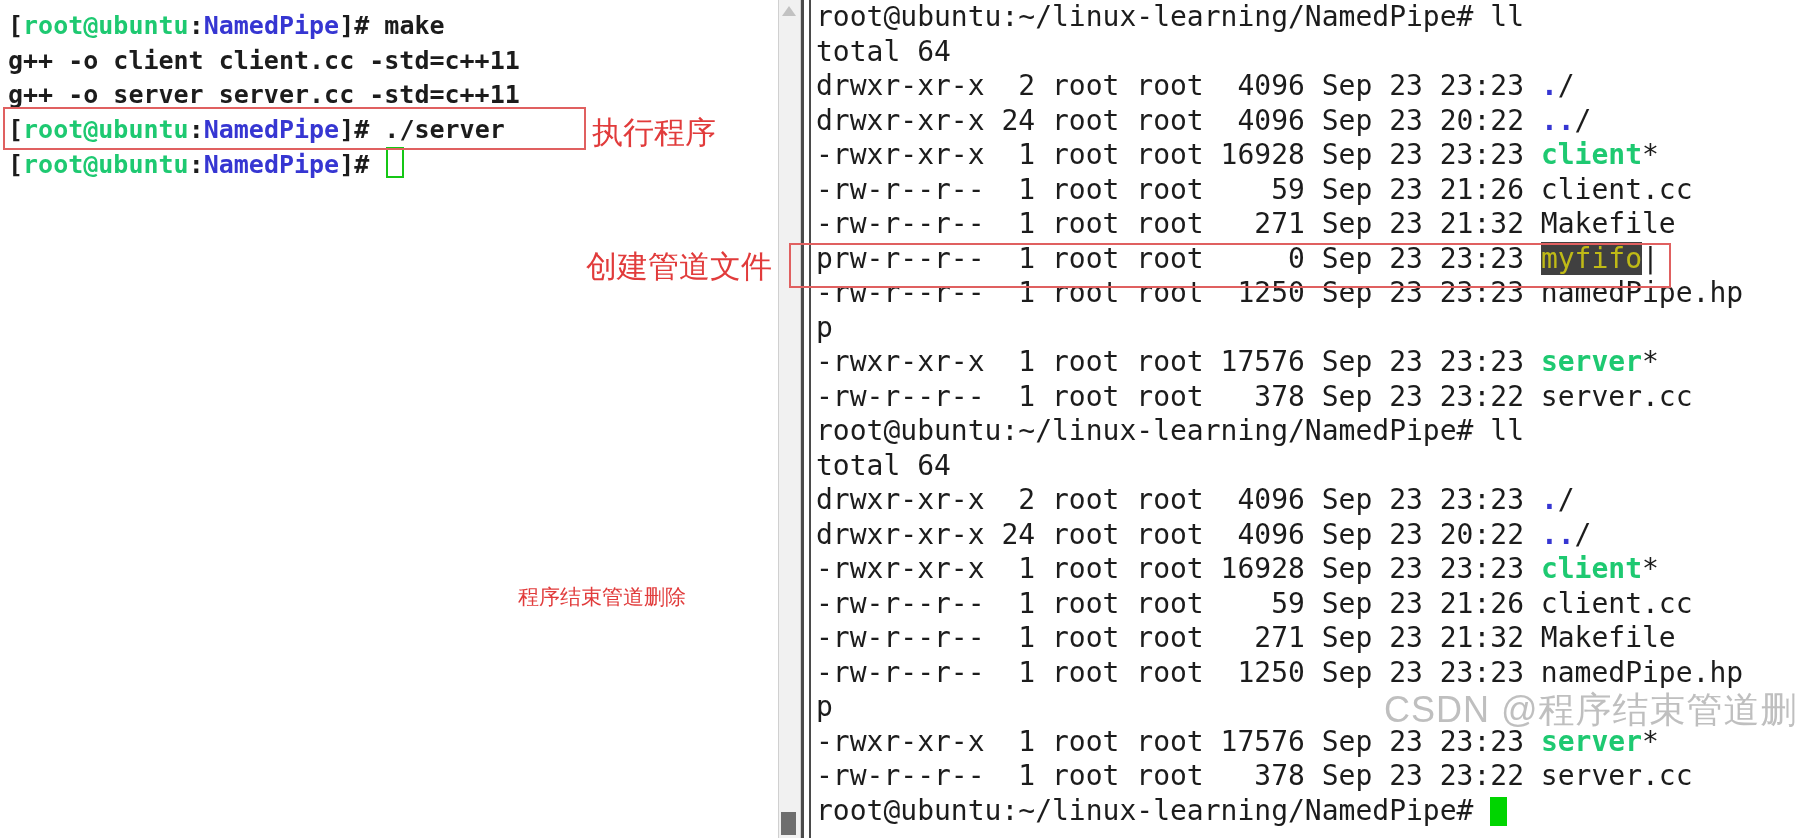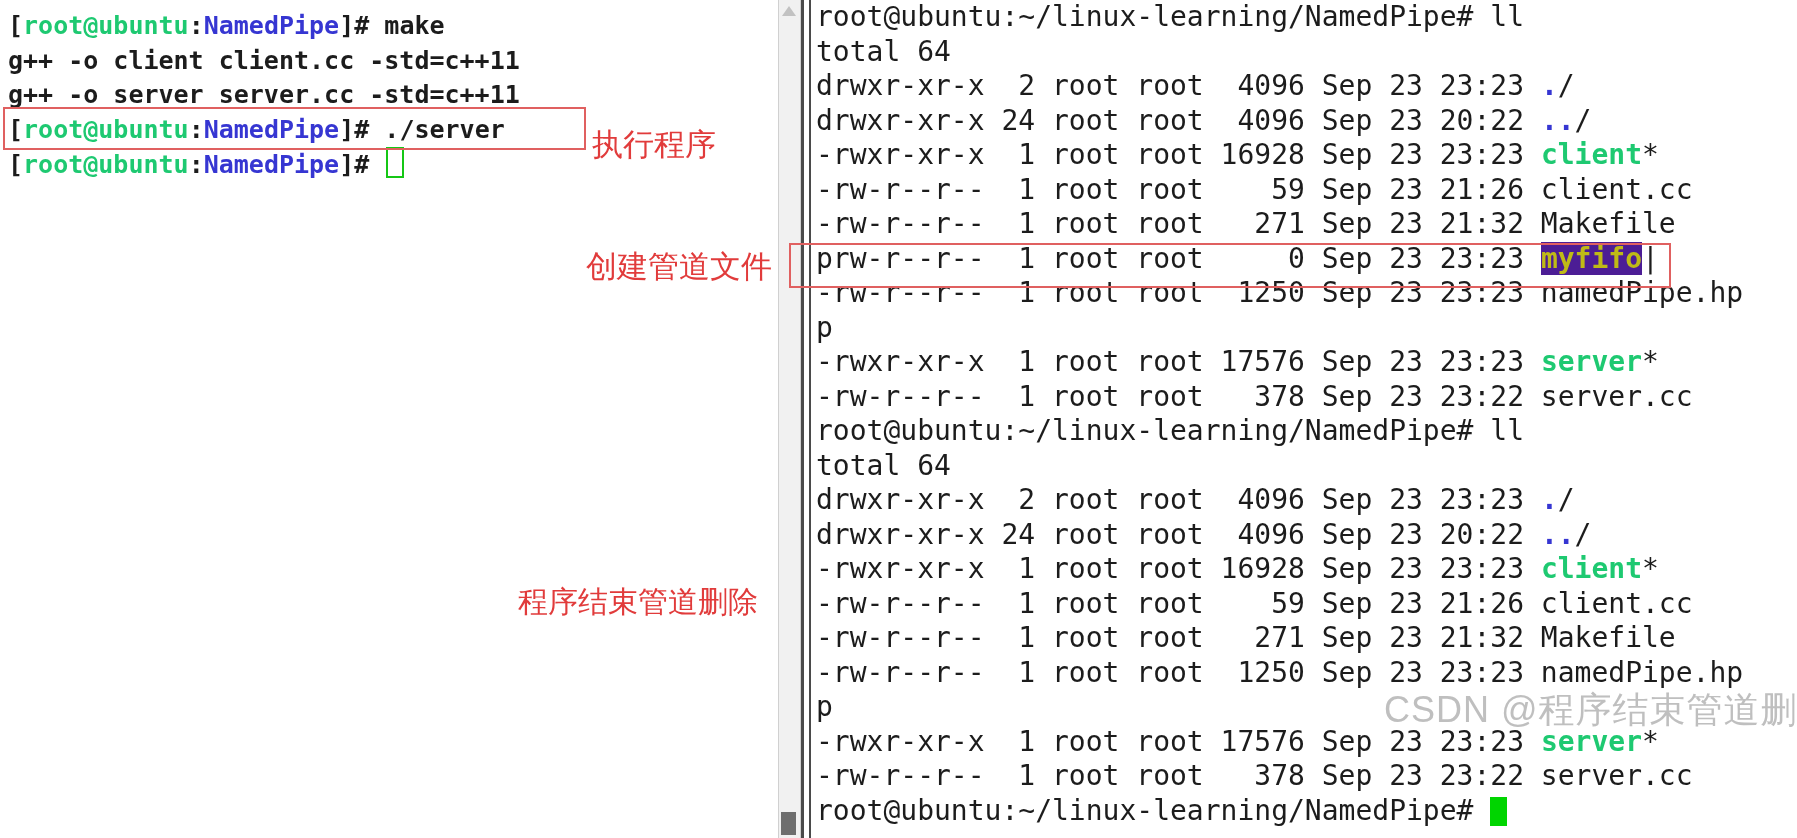--- a/index.html
+++ b/index.html
@@ -14,21 +14,21 @@
     font-size:25px;line-height:34.5px;font-weight:bold;color:#1c1c1c;
   }
   #right-terminal{
     left:816px;top:0;width:981px;
     font-size:28px;line-height:34.5px;color:#1c1c1c;
   }
   .tline{white-space:pre;}
   .seg.fg{color:#1c1c1c;}
   .seg.green{color:#1ec971;font-weight:bold;}
   .seg.blue{color:#3636d2;font-weight:bold;}
-  .seg.pipe{color:#bfba16;background:#4c1d95;font-weight:bold;}
+  .seg.pipe{color:#bfba16;background:#404040;font-weight:normal;}
   
   .cursor-hollow{
     display:inline-block;width:14px;height:27px;
     border:2px solid #15c715;vertical-align:-5px;margin-left:2px;
   }
   .cursor-block{
     display:inline-block;width:17px;height:29px;
     background:#00d500;vertical-align:-6px;
   }
   
@@ -50,23 +50,23 @@
   }
   
   .red-box{position:absolute;border:2px solid #e06060;}
   #box-server-cmd{left:3px;top:107px;width:579px;height:39px;}
   #box-myfifo-row{left:789px;top:243px;width:878px;height:41px;}
   
   .annotation{
     position:absolute;color:#e13b3b;
     font-family:"Liberation Sans",sans-serif;font-size:31px;line-height:1.1;
   }
-  #annotation-run{left:592px;top:128px;}
+  #annotation-run{left:592px;top:116px;}
   #annotation-create{left:586px;top:250px;}
-  #annotation-delete{left:518px;top:585px;font-size:30px;}
+  #annotation-delete{left:518px;top:585px;font-size:21px;}
   
   #watermark{
     position:absolute;left:1384px;top:686px;
     font-family:"Liberation Sans",sans-serif;font-size:36px;
     color:rgba(175,175,175,0.8);white-space:nowrap;letter-spacing:1px;
   }
 </style>
 </head>
 <body>
 

